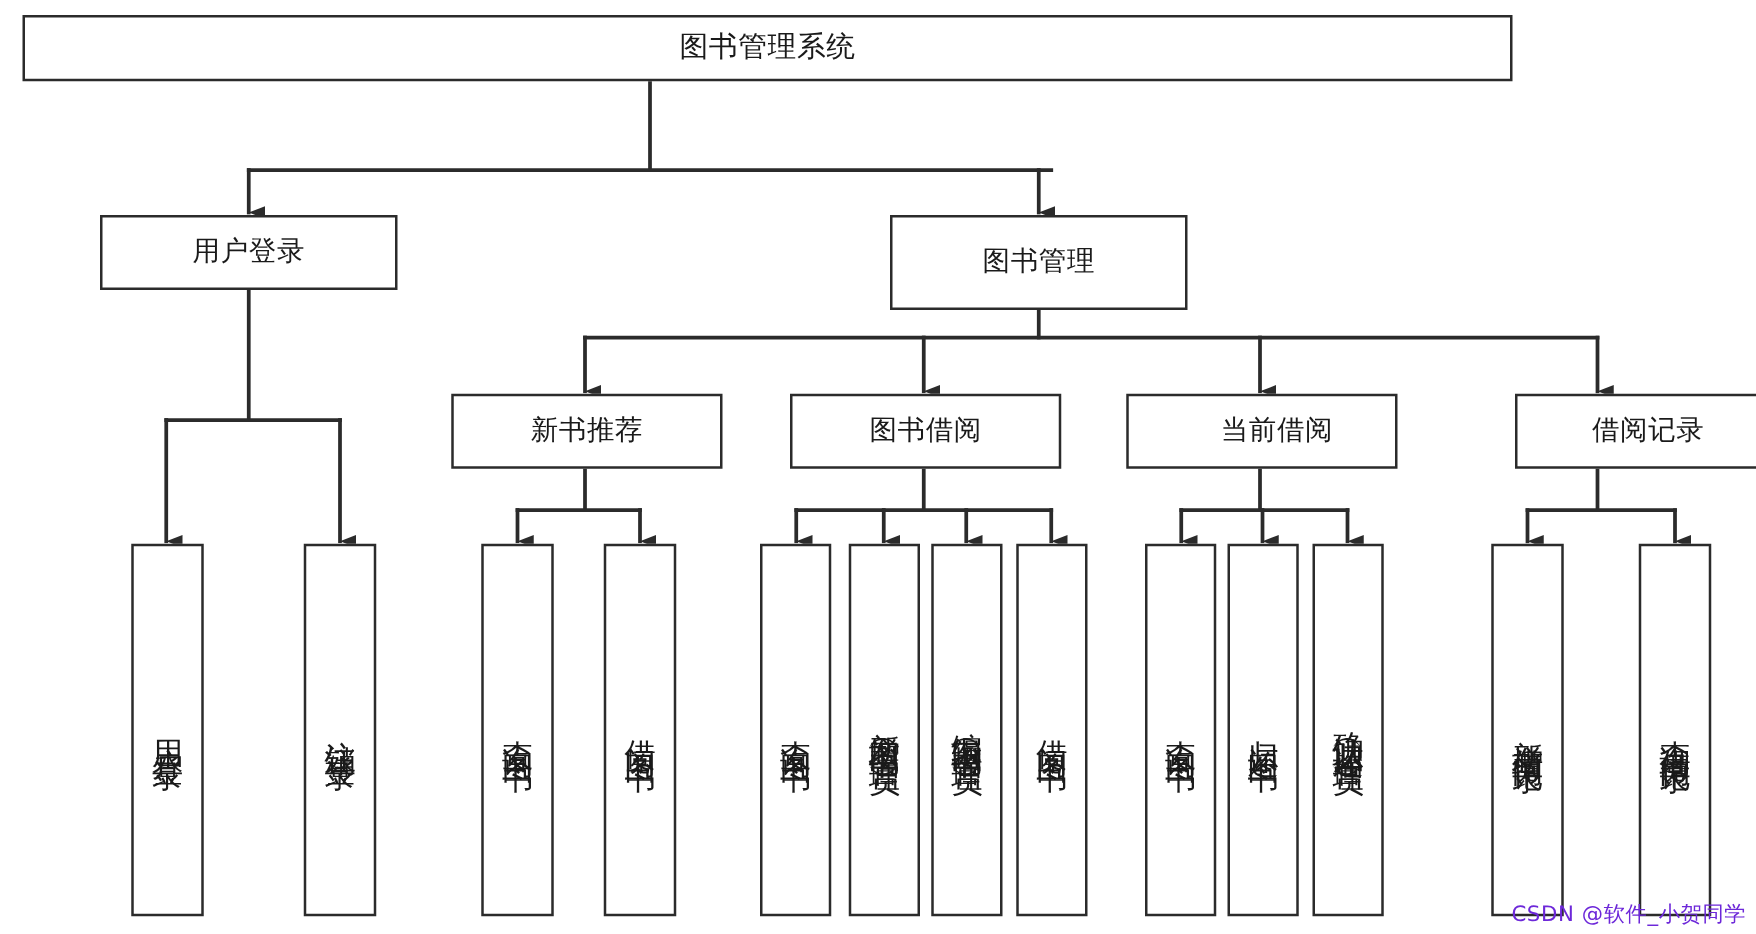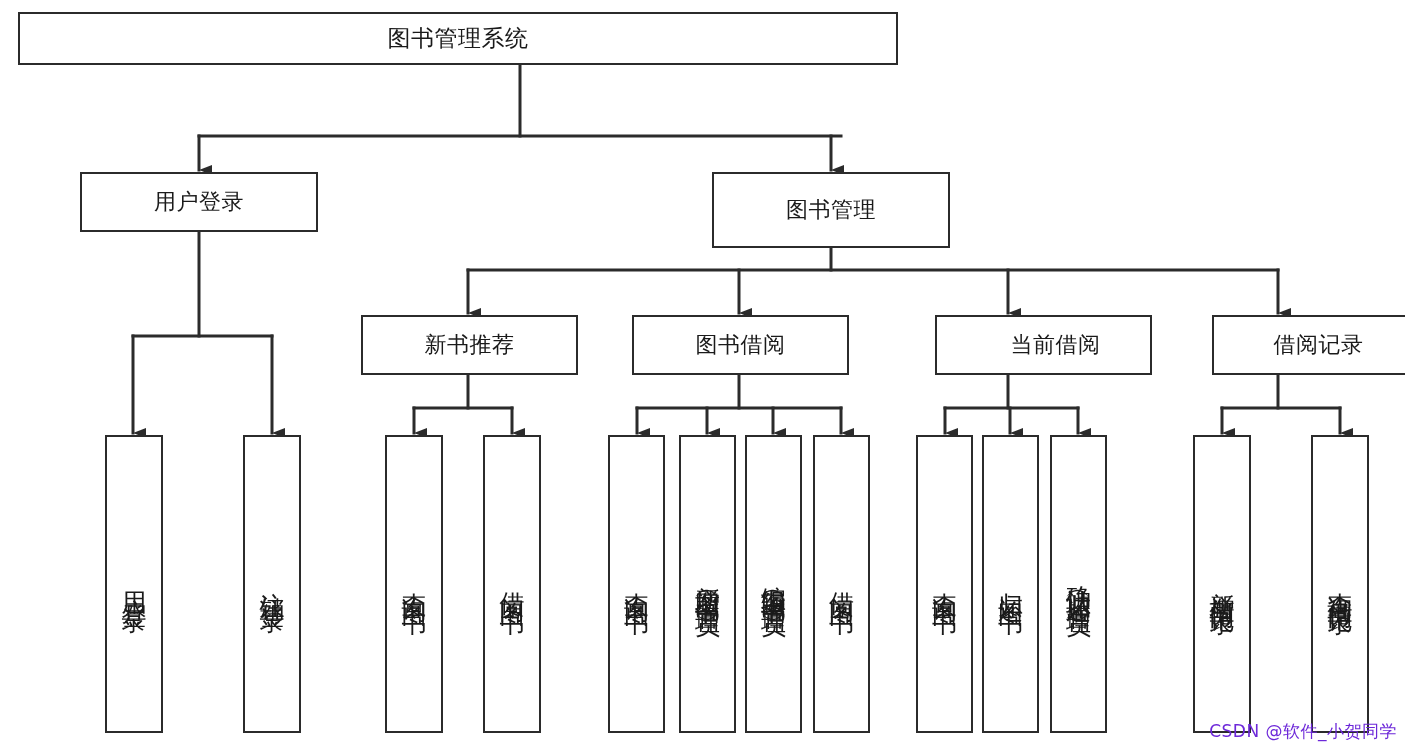--- a/index.html
+++ b/index.html
@@ -116,38 +116,38 @@
       <path d="M1010,408 L1010,433" marker-end="url(#arw)"></path>
       <path d="M1078,408 L1078,433" marker-end="url(#arw)"></path>
 
       <path d="M1278,375 L1278,408"></path>
       <path d="M1222,408 L1340,408"></path>
       <path d="M1222,408 L1222,433" marker-end="url(#arw)"></path>
       <path d="M1340,408 L1340,433" marker-end="url(#arw)"></path>
     </g>
   </svg>
 
-  <div class="node h root" style="left:18px;top:12px;width:880px;height:53px;">
+  <div class="node h root" style="left:18px;top:12px;width:1192px;height:53px;">
     <span class="lbl">图书管理系统</span>
   </div>
 
   <div class="node h" style="left:80px;top:172px;width:238px;height:60px;">
     <span class="lbl">用户登录</span>
   </div>
   <div class="node h" style="left:712px;top:172px;width:238px;height:76px;">
     <span class="lbl">图书管理</span>
   </div>
 
   <div class="node h" style="left:361px;top:315px;width:217px;height:60px;">
     <span class="lbl">新书推荐</span>
   </div>
   <div class="node h" style="left:632px;top:315px;width:217px;height:60px;">
     <span class="lbl">图书借阅</span>
   </div>
-  <div class="node h" style="left:935px;top:315px;width:217px;height:60px;padding-left:24px;">
+  <div class="node h" style="left:901px;top:315px;width:217px;height:60px;padding-left:24px;">
     <span class="lbl">当前借阅</span>
   </div>
   <div class="node h" style="left:1212px;top:315px;width:213px;height:60px;">
     <span class="lbl">借阅记录</span>
   </div>
 
   <div class="node v" style="left:105px;top:435px;width:58px;height:298px;">
     <span class="lbl">用户登录</span>
   </div>
   <div class="node v" style="left:243px;top:435px;width:58px;height:298px;">

